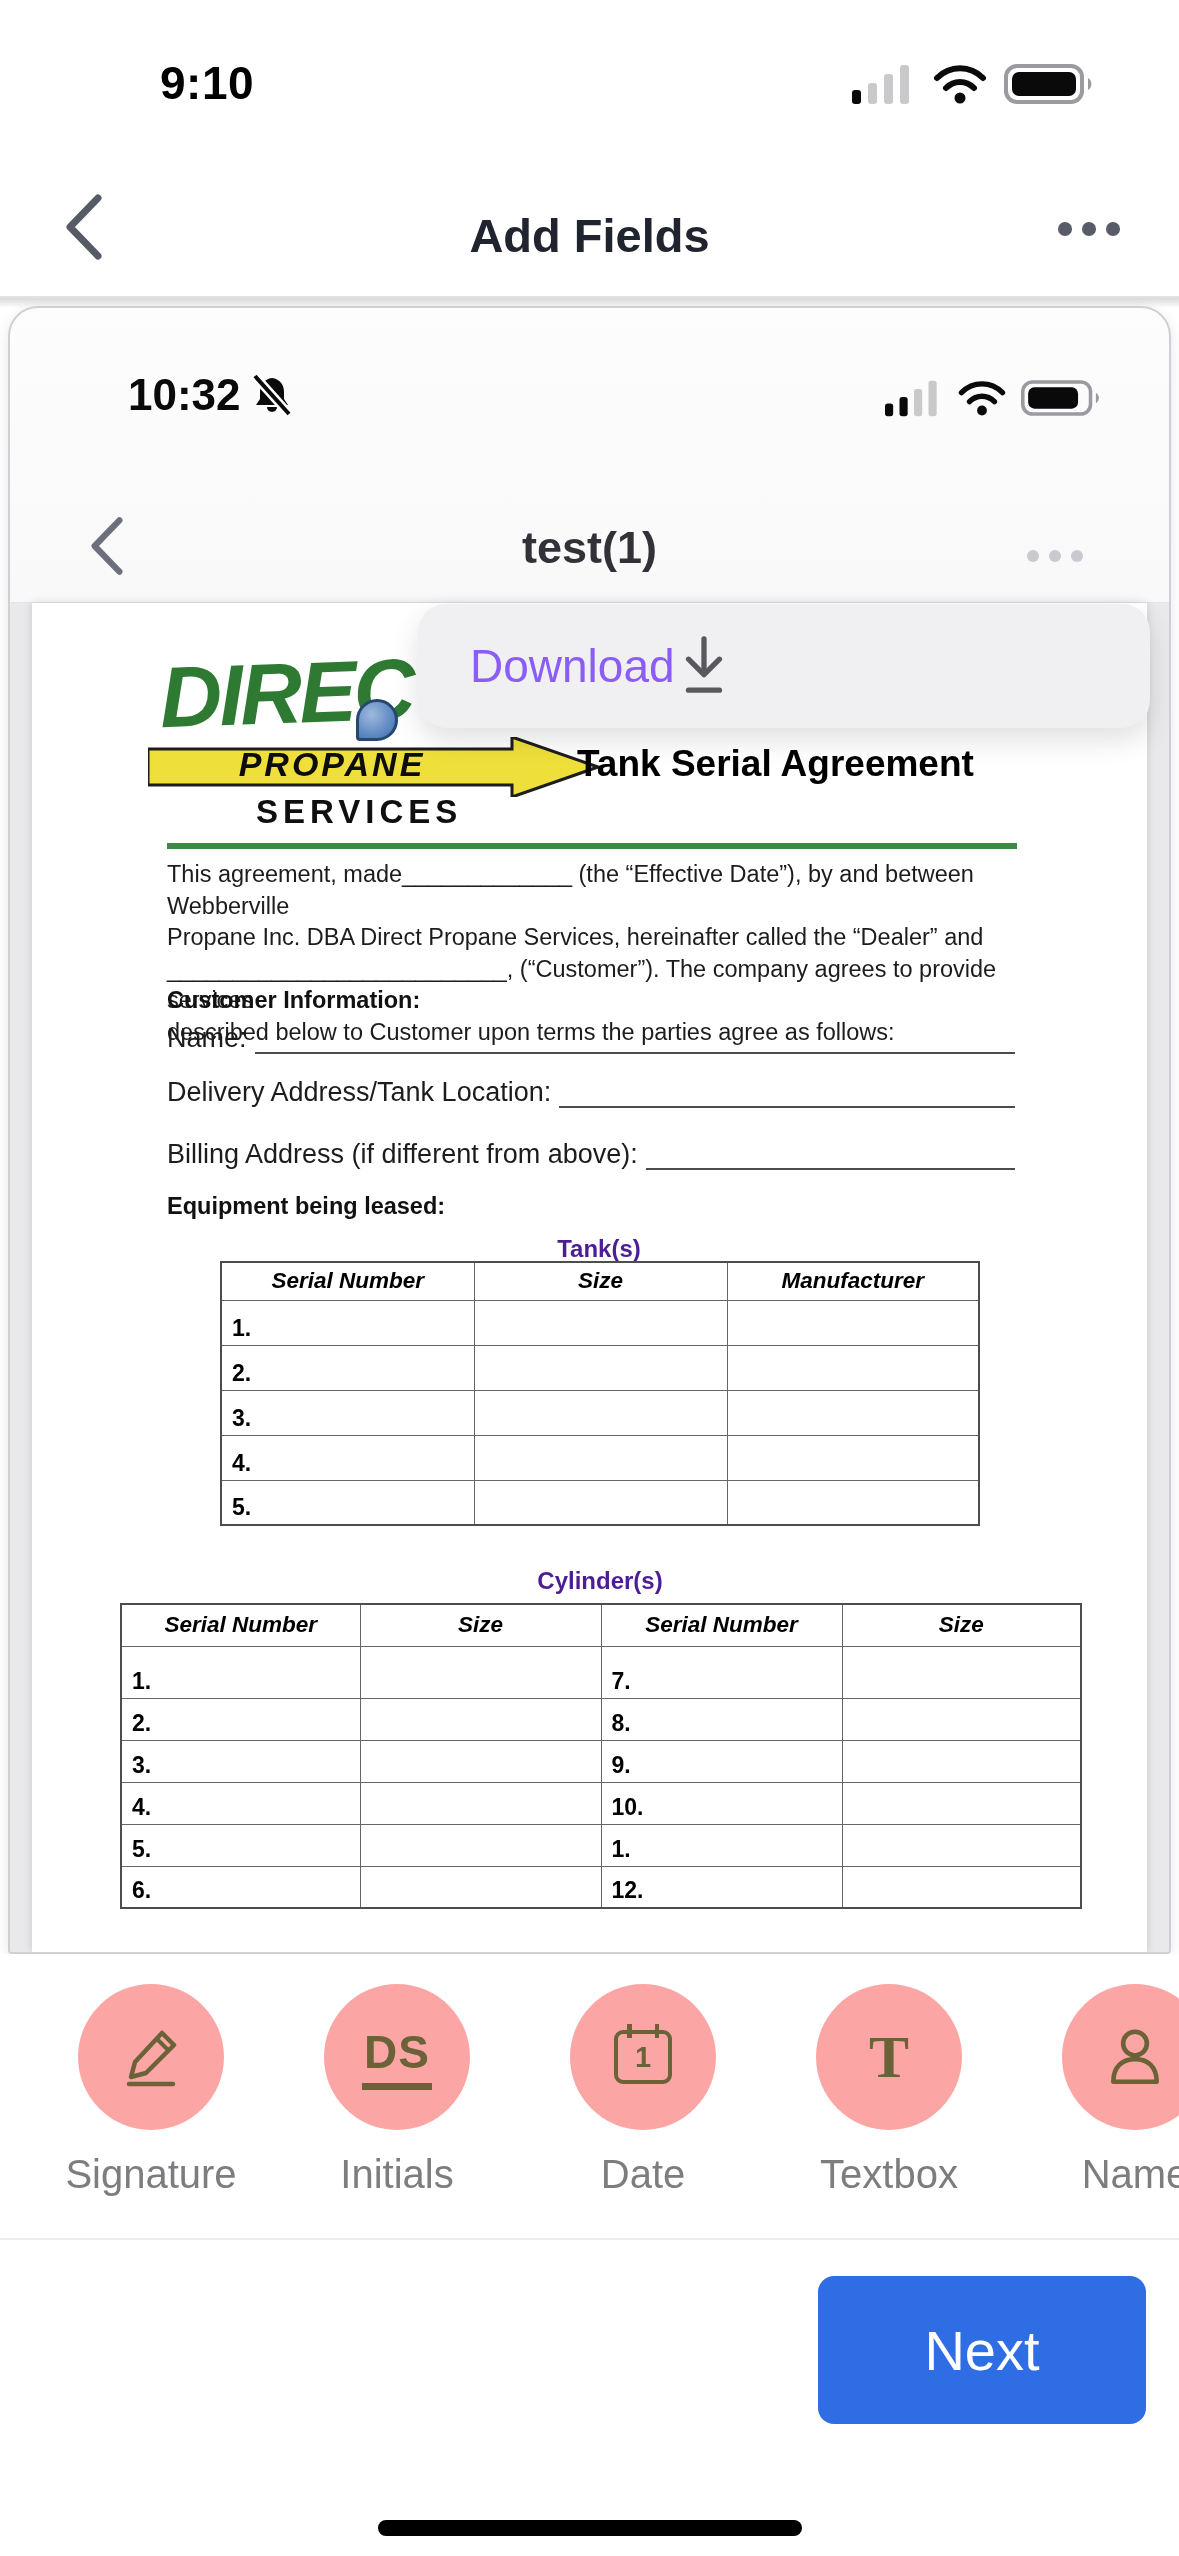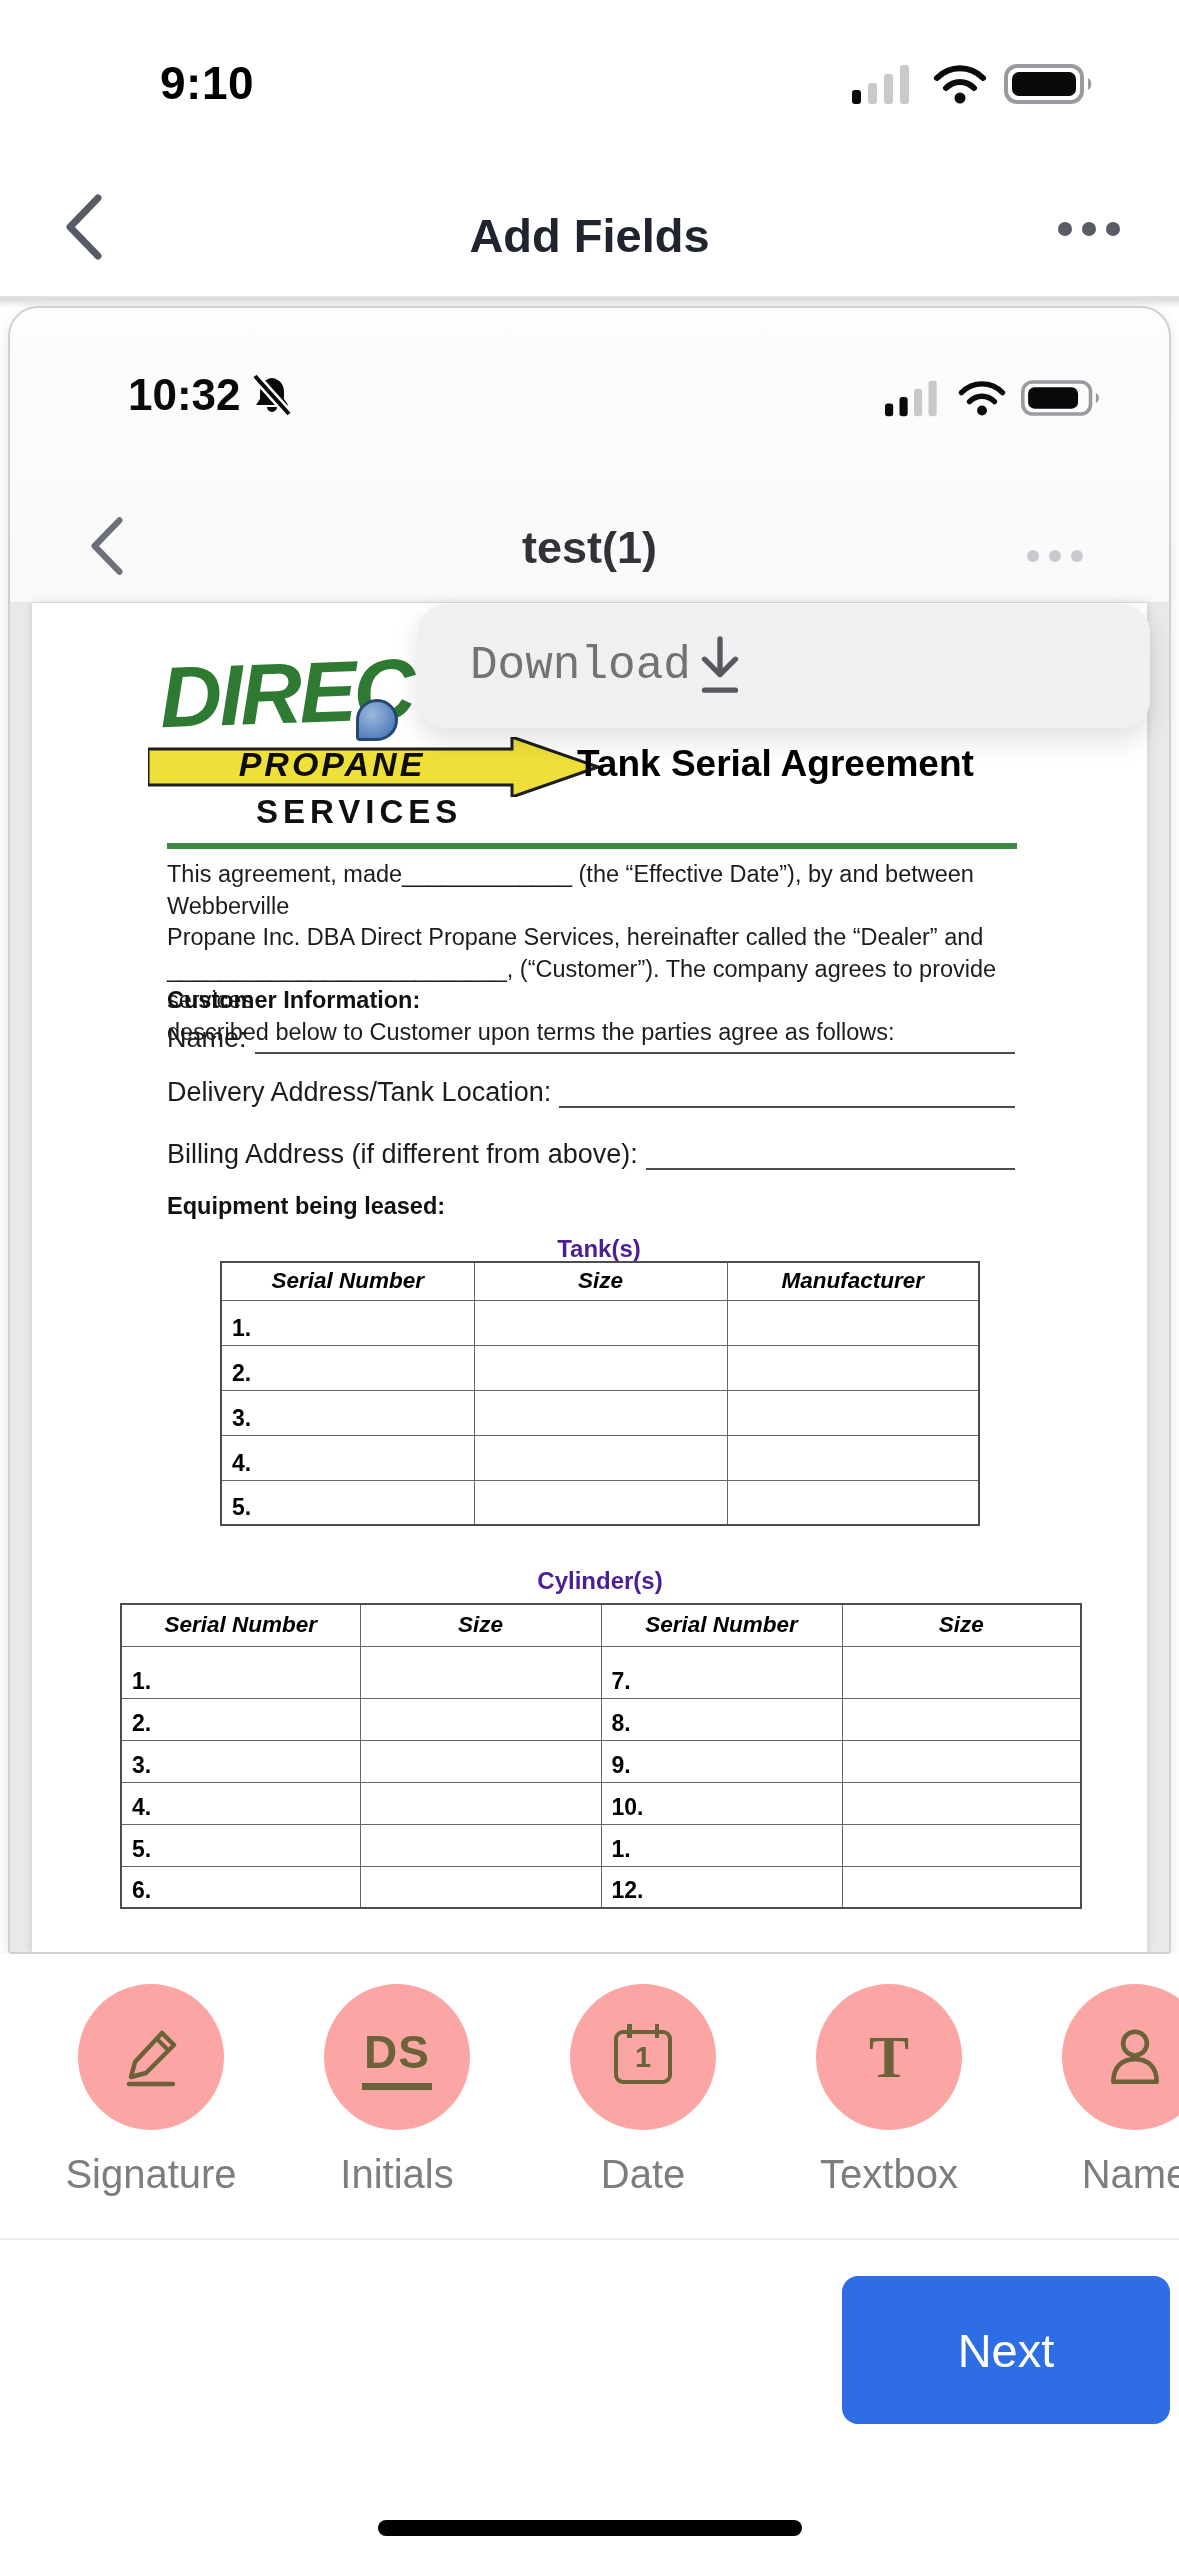--- a/index.html
+++ b/index.html
@@ -80,21 +80,21 @@
   .tank-table { left:188px; top:658px; width:758px; }
   .tank-table thead tr { height:38px; } .tank-table tbody tr { height:45px; }
   .cyl-table { left:88px; top:1000px; width:960px; }
   .cyl-table thead tr { height:42px; } .cyl-table tbody tr { height:42px; }
   .cyl-table tbody tr.tall { height:52px; }
 
   
   .pill { left:408px; top:296px; width:732px; height:124px; border-radius:28px;
     background:#f0f0f2; box-shadow:0 12px 28px rgba(0,0,0,.12);
     display:flex; align-items:center; padding:0 62px 0 52px; }
-  .pill .lbl { font-size:46px; color:#737373;font-family:Liberation Mono, monospace; }
+  .pill .lbl { font-size:46px; color:#8b5cf6; }
   .pill svg { margin-left:auto; }
 
   
   .toolbar { left:0; top:1954px; width:1179px; height:284px; background:#fff; }
   .tools { position:absolute; left:28px; top:30px; display:flex; }
   .tool { width:246px; display:flex; flex-direction:column; align-items:center; }
   .bubble { width:146px; height:146px; border-radius:50%; background:#fca5a5;
     display:flex; align-items:center; justify-content:center; color:#6b6238; }
   .tool .t-label { margin-top:22px; font-size:40px; color:#7d7d80; }
   .ds { font-size:46px; font-weight:700; letter-spacing:1px; color:#6b6238;
@@ -104,21 +104,21 @@
   .cal i { position:absolute; top:-10px; width:4.5px; height:14px; background:#6b6238; }
   .cal i.l { left:9px; } .cal i.r { right:9px; }
   .cal b { font-size:29px; font-weight:700; color:#6b6238; }
   .serif-t { font-family:"Liberation Serif","DejaVu Serif",serif; font-size:60px; font-weight:700;
     color:#6b6238; line-height:1; }
 
   
   .bot-line { left:0; top:2238px; width:1179px; height:2px; background:#ededf0; }
   .next-btn { left:818px; top:2276px; width:328px; height:148px; border-radius:16px;
     background:#2f6de4; display:flex; align-items:center; justify-content:center;
-    color:#fff; font-size:47px;margin-left:24px; }
+    color:#fff; font-size:56px; }
   .home { left:378px; top:2520px; width:424px; height:16px; border-radius:9px; background:#000; }
 
   svg { display:block; }
 </style>
 </head>
 <body>
 
 <div id="screen">
 
   <div class="abs o-time">9:10</div>

